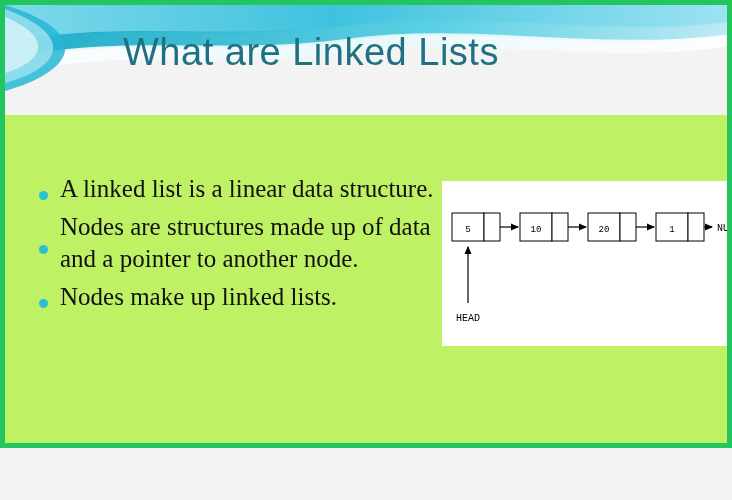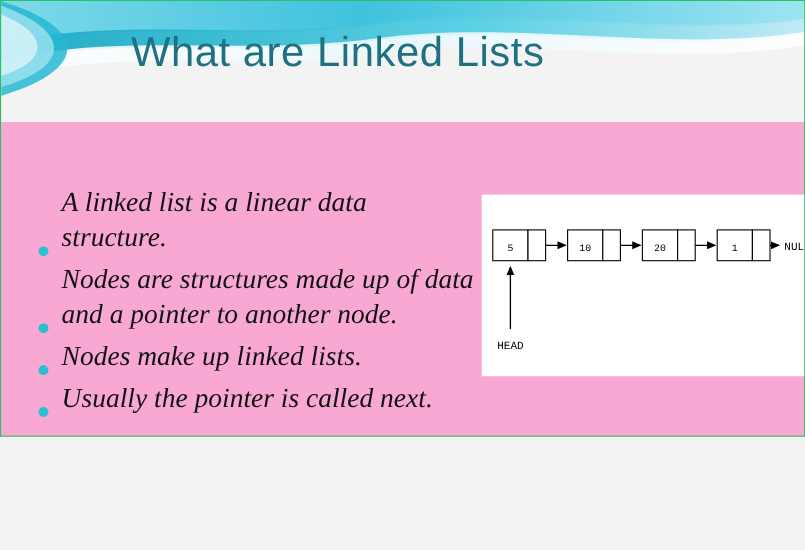--- a/index.html
+++ b/index.html
@@ -9,24 +9,24 @@
   body {
     width: 732px;
     height: 500px;
     background: #f2f2f2;
     font-family: "Liberation Serif", serif;
     overflow: hidden;
   }
   .slide {
     position: relative;
     width: 732px;
-    height: 397px;
-    background: #f9a8d4;
+    height: 448px;
+    background: #bef264;
     box-sizing: border-box;
-    border: 1px solid #22c55e;
+    border: 5px solid #22c55e;
     overflow: hidden;
   }
   .deco {
     position: absolute;
     top: 0;
     left: 0;
     width: 732px;
     height: 110px;
     pointer-events: none;
   }
@@ -42,23 +42,22 @@
     white-space: nowrap;
   }
   .bullets {
     position: absolute;
     left: 34px;
     top: 168px;
     width: 400px;
   }
   .bullet-row {
     display: flex;
-    align-items: flex-end;
+    align-items: center;
     margin-bottom: 6px;
-    font-style: italic;
   }
   .bullet-dot {
     flex: 0 0 auto;
     width: 9px;
     height: 9px;
     border-radius: 50%;
     background: #2bbfd2;
     margin-top: 12px;
     margin-right: 12px;
   }
@@ -122,24 +121,20 @@
       <span class="bullet-text">A linked list is a linear data structure.</span>
     </div>
     <div class="bullet-row">
       <span class="bullet-dot"></span>
       <span class="bullet-text">Nodes are structures made up of data and a pointer to another node.</span>
     </div>
     <div class="bullet-row">
       <span class="bullet-dot"></span>
       <span class="bullet-text">Nodes make up linked lists.</span>
     </div>
-    <div class="bullet-row">
-      <span class="bullet-dot"></span>
-      <span class="bullet-text">Usually the pointer is called next.</span>
-    </div>
   </div>
 
   <div class="figure">
     <svg width="295" height="165" viewBox="0 0 295 165" xmlns="http://www.w3.org/2000/svg">
       <defs>
         <marker id="arrowhead" markerWidth="7" markerHeight="7" refX="6" refY="3" orient="auto">
           <path d="M0,0 L7,3 L0,6 Z" fill="#000000"></path>
         </marker>
       </defs>
       <rect x="0" y="0" width="295" height="165" fill="#ffffff"></rect>

